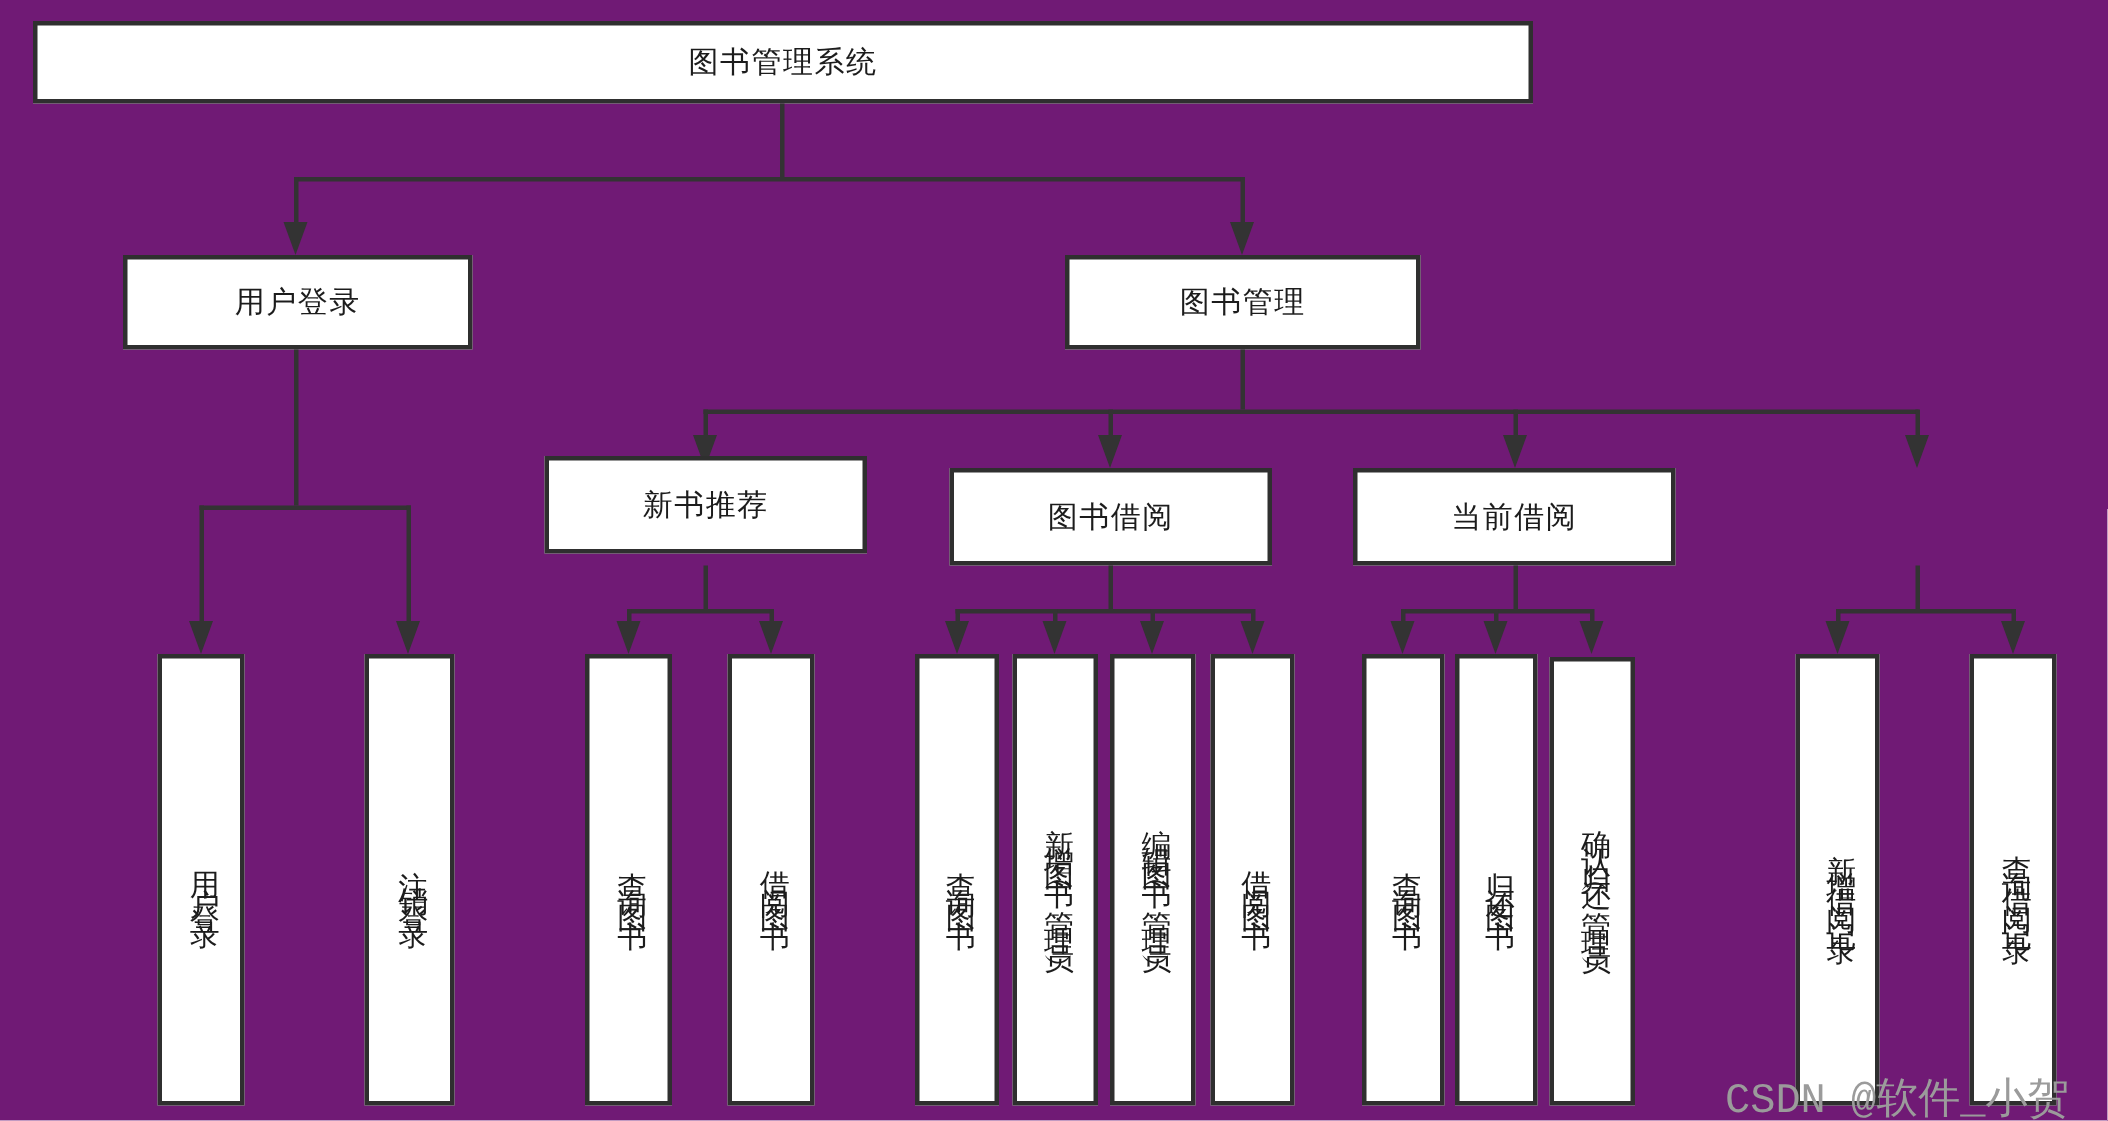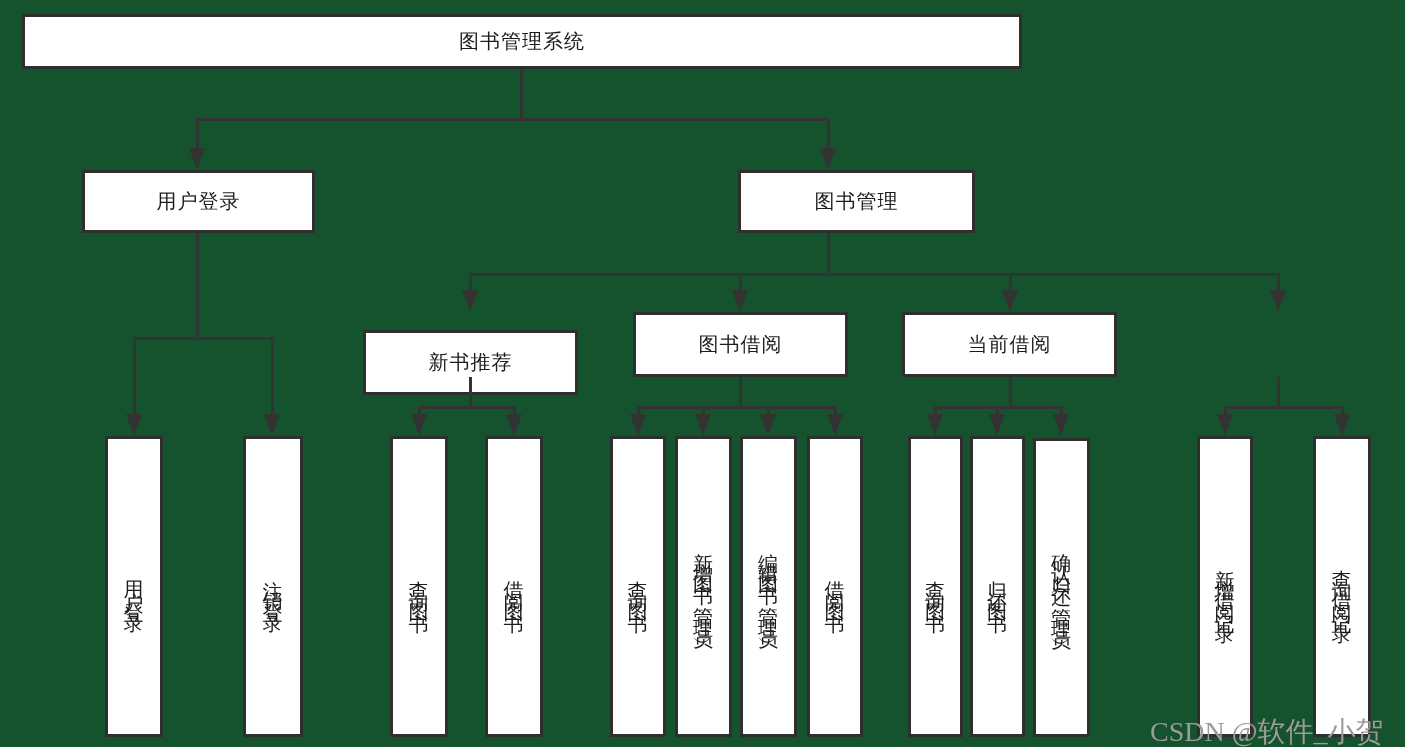--- a/index.html
+++ b/index.html
@@ -1,18 +1,18 @@
 <!DOCTYPE html>
 <html><head>
 <meta charset="utf-8">
 <style>
   html,body { margin:0; padding:0; background:#ffffff; }
   .canvas {
-    position:relative; width:1405px; height:747px; background:#14532d;
-    font-family:Liberation Serif, serif; overflow:hidden;
+    position:relative; width:1405px; height:747px; background:#701a75;
+    font-family:Liberation Mono, monospace; overflow:hidden;
   }
   .box {
     position:absolute; box-sizing:border-box; background:#ffffff;
     border:3px solid #2f2f2f; color:#1c1c1c;
     display:flex; align-items:center; justify-content:center;
     font-size:20px; letter-spacing:1px; white-space:nowrap;
   }
   .vbox {
     writing-mode:vertical-rl; text-orientation:mixed;
     letter-spacing:11px; white-space:normal; line-height:1;
@@ -37,41 +37,41 @@
   <div class="box" style="left:22px; top:14px; width:1000px; height:55px;">图书管理系统</div>
 
   <div class="vline" style="left:520px; top:69px; height:49px;"></div>
   <div class="hline" style="left:196px; top:118px; width:634px;"></div>
   <div class="vline" style="left:196px; top:118px; height:30px;"></div>
   <div class="arrow" style="left:189px; top:148px;"></div>
   <div class="vline" style="left:827px; top:118px; height:30px;"></div>
   <div class="arrow" style="left:820px; top:148px;"></div>
 
   <div class="box" style="left:82px; top:170px; width:233px; height:63px;">用户登录</div>
-  <div class="box" style="left:710px; top:170px; width:237px; height:63px;margin-left:28px;">图书管理</div>
+  <div class="box" style="left:710px; top:170px; width:237px; height:63px;">图书管理</div>
 
   <div class="vline" style="left:196px; top:233px; height:104px;"></div>
   <div class="hline" style="left:133px; top:337px; width:141px;"></div>
   <div class="vline" style="left:133px; top:337px; height:77px;"></div>
   <div class="arrow" style="left:126px; top:414px;"></div>
   <div class="vline" style="left:271px; top:337px; height:77px;"></div>
   <div class="arrow" style="left:264px; top:414px;"></div>
 
   <div class="vline" style="left:827px; top:233px; height:40px;"></div>
   <div class="hline" style="left:469px; top:273px; width:810px;"></div>
   <div class="vline" style="left:469px; top:273px; height:17px;"></div>
   <div class="arrow" style="left:462px; top:290px;"></div>
   <div class="vline" style="left:739px; top:273px; height:17px;"></div>
   <div class="arrow" style="left:732px; top:290px;"></div>
   <div class="vline" style="left:1009px; top:273px; height:17px;"></div>
   <div class="arrow" style="left:1002px; top:290px;"></div>
   <div class="vline" style="left:1277px; top:273px; height:17px;"></div>
   <div class="arrow" style="left:1270px; top:290px;"></div>
 
-  <div class="box" style="left:363px; top:330px; width:215px; height:65px;">新书推荐</div>
+  <div class="box" style="left:363px; top:304px; width:215px; height:65px;">新书推荐</div>
   <div class="box" style="left:902px; top:312px; width:215px; height:65px;">当前借阅</div>
   <div class="box" style="left:633px; top:312px; width:215px; height:65px;">图书借阅</div>
 
   <div class="vline" style="left:469px; top:377px; height:29px;"></div>
   <div class="hline" style="left:418px; top:406px; width:97px;"></div>
   <div class="vline" style="left:418px; top:406px; height:8px;"></div>
   <div class="arrow" style="left:411px; top:414px;"></div>
   <div class="vline" style="left:513px; top:406px; height:8px;"></div>
   <div class="arrow" style="left:506px; top:414px;"></div>
 

